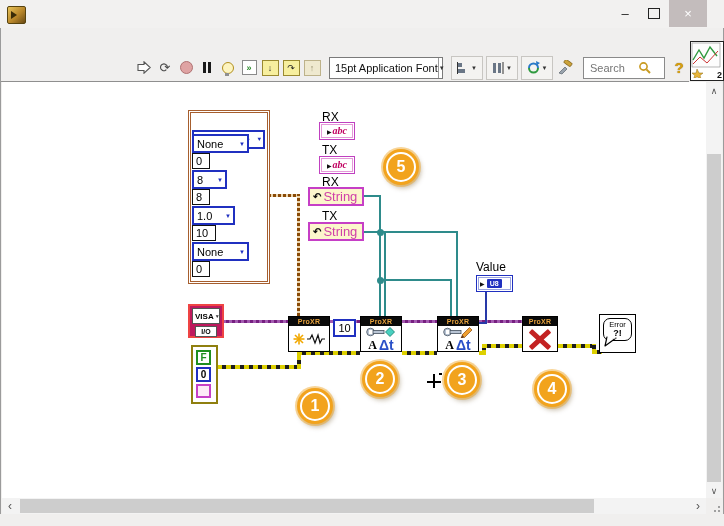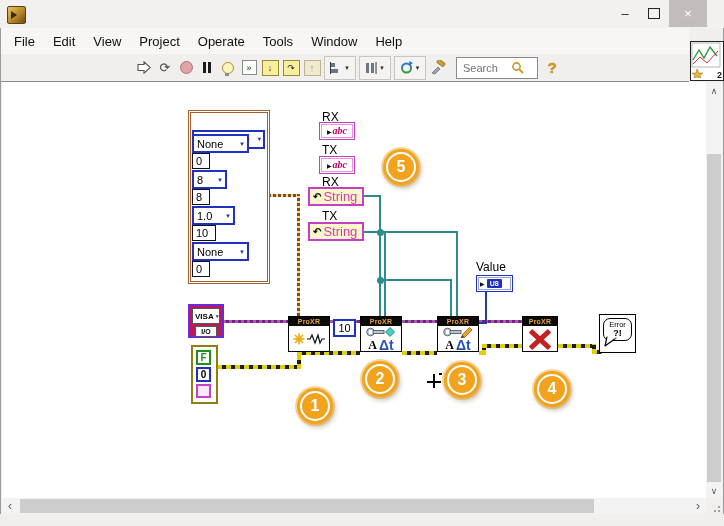--- a/index.html
+++ b/index.html
@@ -61,21 +61,21 @@
   .w-int{background:#2839a8;}
   .dot{position:absolute;width:7px;height:7px;border-radius:50%;background:#2e8b8b;}
 
   
   .lv-label{position:absolute;font-size:12px;color:#000;white-space:nowrap;}
   #cluster-box{position:absolute;left:186px;top:28px;width:80px;height:172px;border:1px solid #a65e2e;box-shadow:inset 0 0 0 1px #fff, inset 0 0 0 2px #a65e2e;background:#fff;}
   .ring{position:absolute;left:190px;height:15px;border:2px solid #2030c0;background:#fff;display:flex;align-items:center;font-size:11px;color:#000;padding:0 2px 0 3px;box-sizing:content-box;}
   .ring .dd{margin-left:auto;padding-left:3px;font-size:6px;color:#2030c0;}
   .numc{position:absolute;left:190px;height:14px;border:1px solid #111;background:#fff;display:flex;align-items:center;justify-content:flex-start;font-size:11px;color:#000;padding:0 3px;}
 
-  #visa-ctl{position:absolute;left:186px;top:222px;width:36px;height:34px;border:2px solid #6d28d9;background:#be185d;box-sizing:border-box;}
+  #visa-ctl{position:absolute;left:186px;top:222px;width:36px;height:34px;border:2px solid #ef4444;background:#be185d;box-sizing:border-box;}
   #visa-ctl .vcell{margin:2px 2px 0 2px;height:14px;border:1px solid #555;background:#fff;display:flex;align-items:center;font-size:8px;font-weight:bold;padding-left:2px;gap:1px;}
   #visa-ctl .vcell .dd{font-size:5px;color:#333;margin-left:auto;padding-right:1px;}
   #visa-ctl .iocell{margin:2px auto 0 auto;width:20px;height:9px;border:1px solid #555;background:#fff;font-size:7px;font-weight:bold;display:flex;align-items:center;justify-content:center;}
 
   #err-cluster{position:absolute;left:189px;top:263px;width:27px;height:59px;border:2px solid #8f7f0f;background:#fff;box-sizing:border-box;}
   .ec-item{position:absolute;left:3px;width:15px;display:flex;align-items:center;justify-content:center;font-size:10px;font-weight:bold;background:#fff;box-sizing:border-box;}
   #ec-bool{top:3px;height:15px;border:2px solid #1f8f1f;color:#1f8f1f;}
   #ec-num{top:20px;height:15px;border:2px solid #2030c0;color:#000;}
   #ec-str{top:37px;height:14px;border:2px solid #c63fc6;background:#fce9f7;}
 
@@ -133,30 +133,20 @@
         <span>–</span>
       </div>
     <div class="winbtn" id="btn-max">
         <span class="maxbox"></span>
       </div>
     <div class="winbtn" id="btn-close">
         <span>×</span>
       </div>
   </div>
 
-  <div id="menubar">
-    <span class="menu-item">File</span>
-    <span class="menu-item">Edit</span>
-    <span class="menu-item">View</span>
-    <span class="menu-item">Project</span>
-    <span class="menu-item">Operate</span>
-    <span class="menu-item">Tools</span>
-    <span class="menu-item">Window</span>
-    <span class="menu-item">Help</span>
-  </div>
 
   <div id="toolbar">
     <div class="tbtn">
       <svg class="run-svg" width="14" height="13" viewBox="0 0 14 13">
           <polygon points="1,3.5 7,3.5 7,0.8 13.2,6.5 7,12.2 7,9.5 1,9.5" fill="#fdfdfd" stroke="#555" stroke-width="1.1"></polygon>
         </svg>
     </div>
     <div class="tbtn">
         <span class="glyph">⟳</span>
       </div>
@@ -177,20 +167,24 @@
       </div>
     <div class="tbtn">
         <span class="stepbox">↓</span>
       </div>
     <div class="tbtn">
         <span class="stepbox">↷</span>
       </div>
     <div class="tbtn">
         <span class="stepbox disabled">↑</span>
       </div>
+    <div id="font-box">
+      <span class="ftext">15pt Application Font</span>
+      <span class="farrow">▼</span>
+    </div>
     <div class="ddbtn">
       <svg class="mini-ico" width="12" height="12">
           <rect x="1" y="1" width="4" height="4" fill="#6a7686"></rect>
           <rect x="1" y="7" width="7" height="4" fill="#6a7686"></rect>
           <line x1="0.5" y1="0" x2="0.5" y2="12" stroke="#333"></line>
         </svg>
       <span class="dd">▼</span>
     </div>
     <div class="ddbtn">
       <svg class="mini-ico" width="12" height="12">

